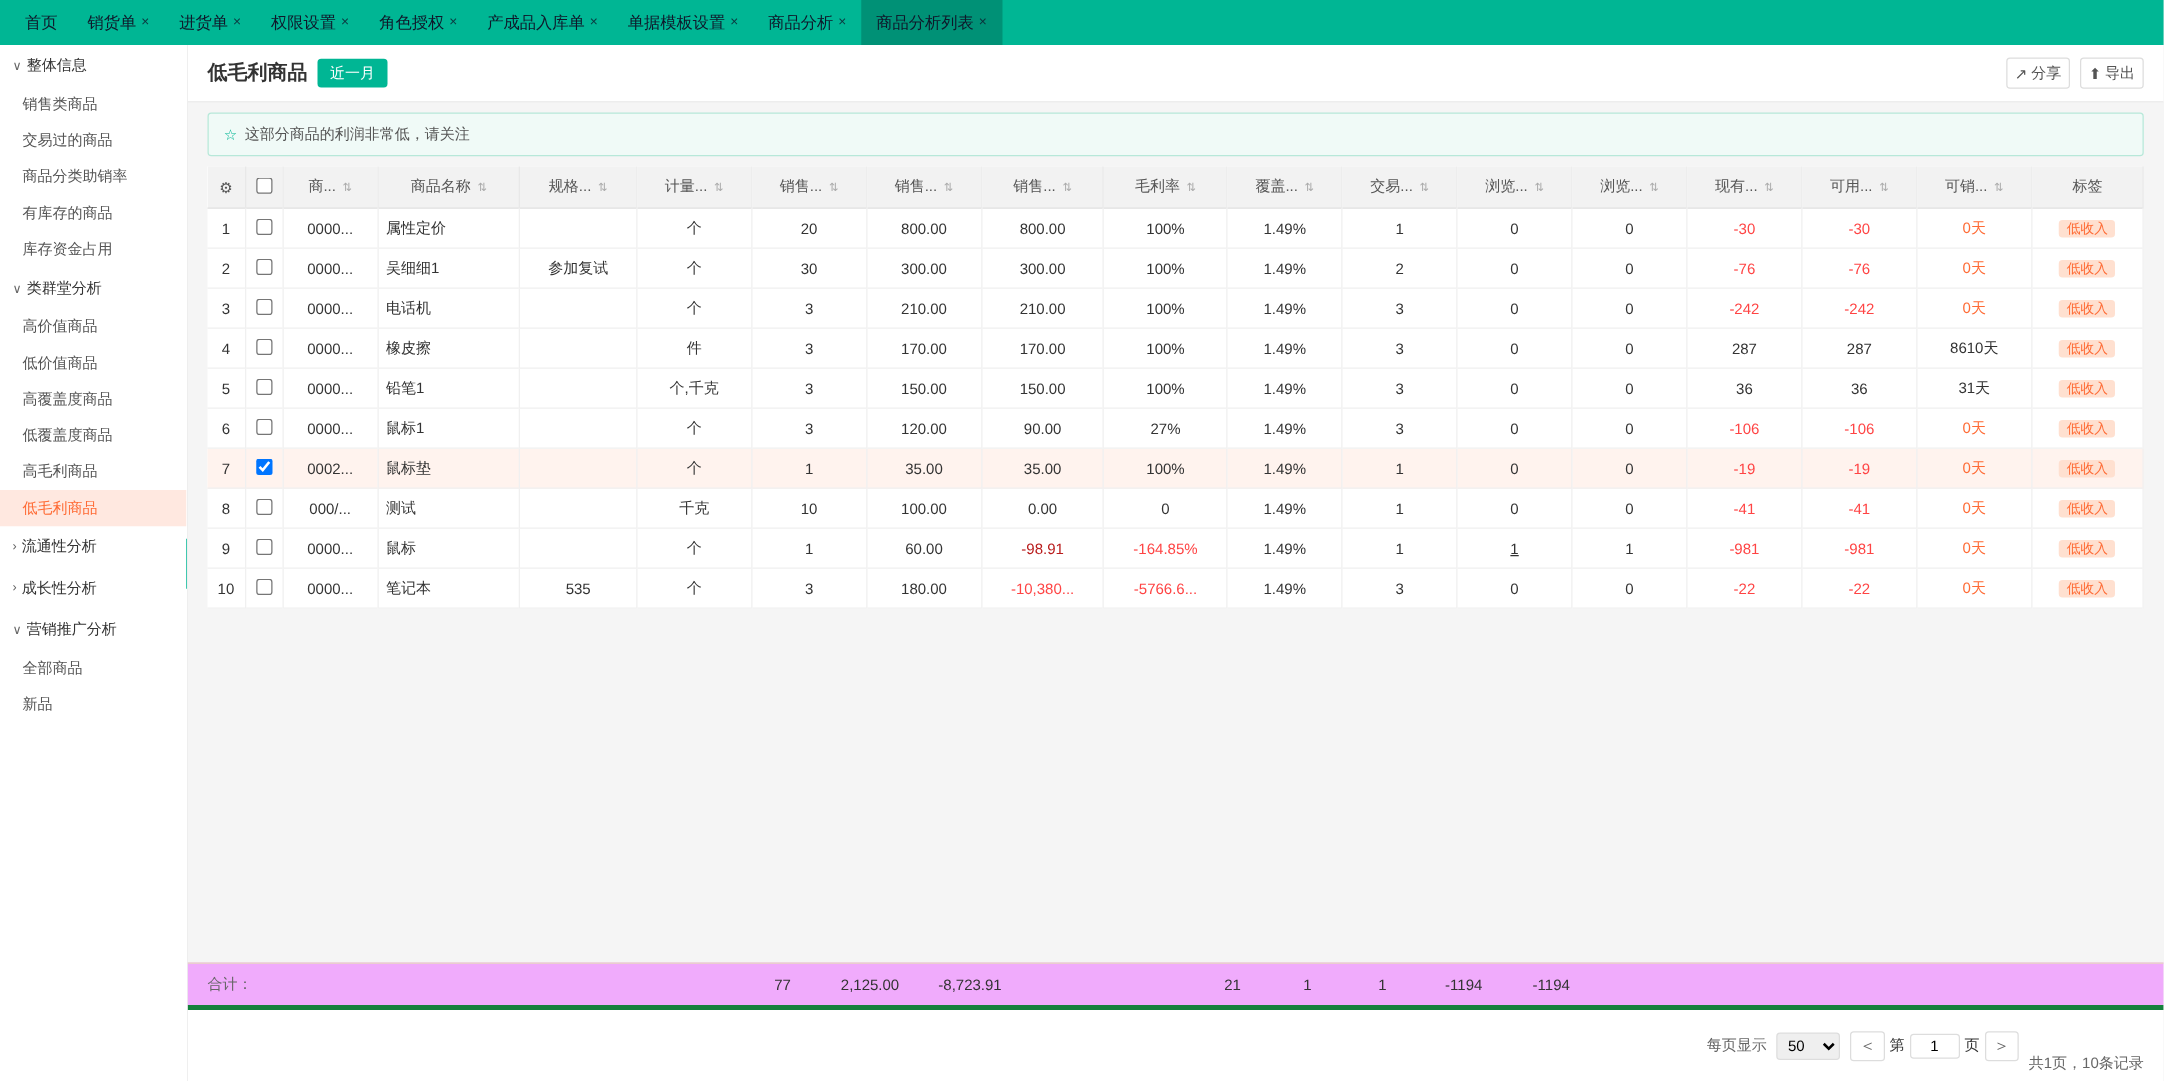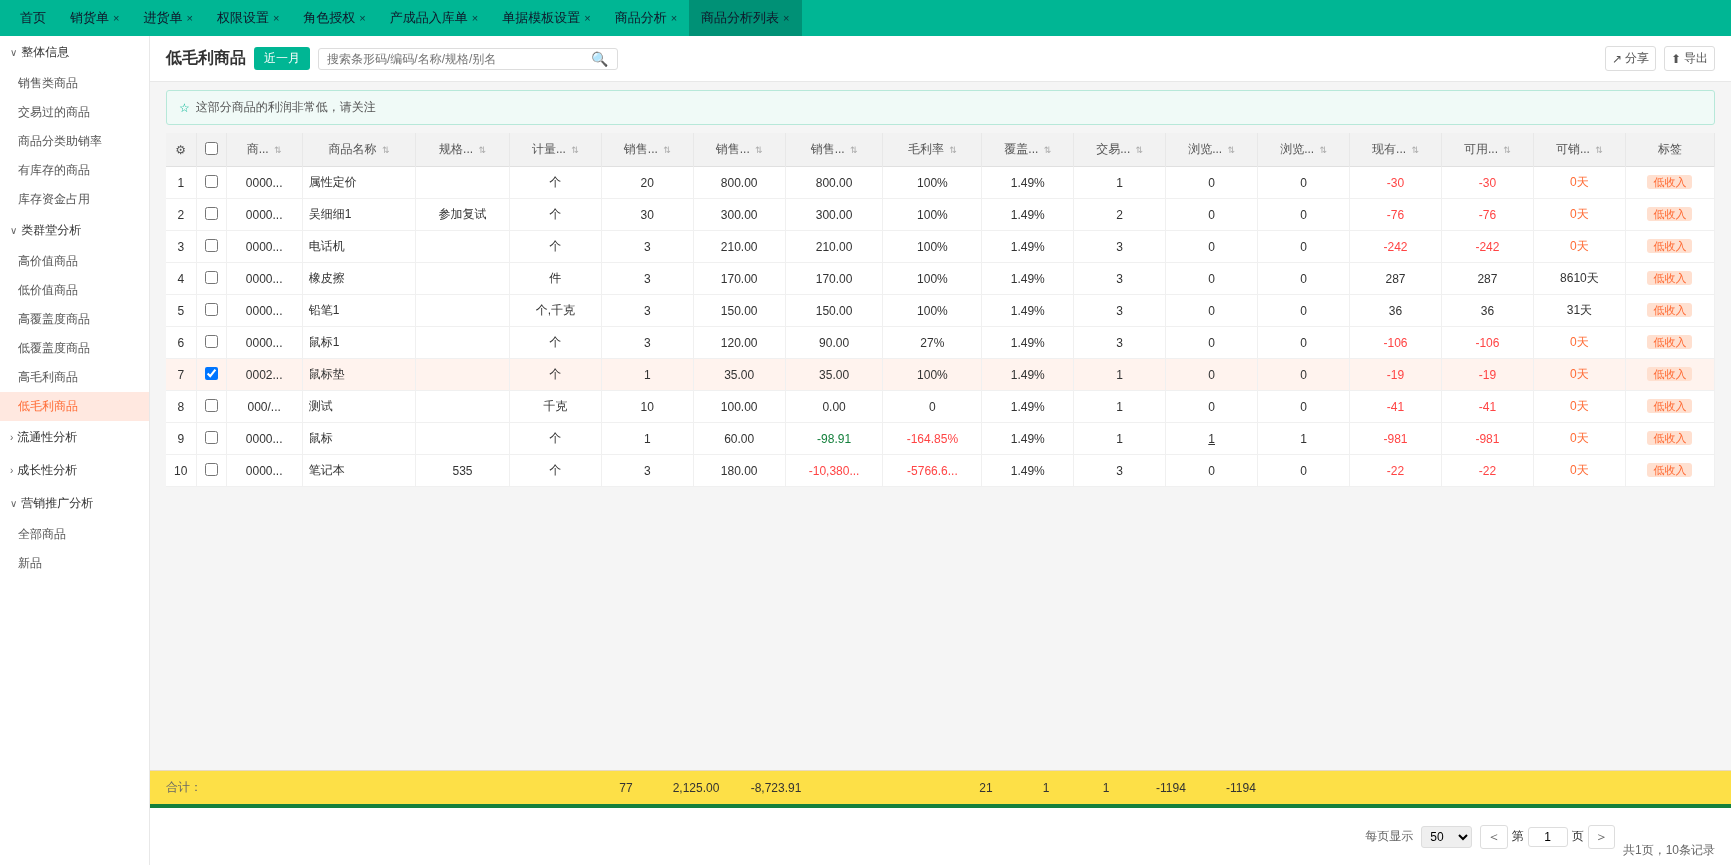--- a/index.html
+++ b/index.html
@@ -200,21 +200,21 @@
     .tag-badge {
       background: #ffe0d0;
       color: #ff6b35;
       padding: 1px 6px;
       border-radius: 3px;
       font-size: 11px;
     }
 
     
     .table-footer {
-      background: #fde047;
+      background: #f0abfc;
       border-top: 1px solid #e8d9c0;
       padding: 8px 16px;
       display: flex;
       align-items: center;
       gap: 0;
       font-size: 12px;
     }
     .footer-label { color: #666; min-width: 50px; }
     .footer-cells {
       display: flex;
@@ -348,24 +348,20 @@
     </div>
     <div class="sidebar-item">全部商品</div>
     <div class="sidebar-item">新品</div>
   </div>
 
   <div class="content-area">
 
     <div class="content-header">
       <span class="page-title">低毛利商品</span>
       <button class="date-filter-btn">近一月</button>
-      <div class="search-box">
-        <input type="text" placeholder="搜索条形码/编码/名称/规格/别名" style="">
-        <span class="search-icon">🔍</span>
-      </div>
       <div class="header-actions">
         <button class="action-btn">
           <span>↗</span>
           <span>分享</span>
         </button>
         <button class="action-btn">
           <span>⬆</span>
           <span>导出</span>
         </button>
       </div>
@@ -563,21 +559,21 @@
     </tr>
             <tr>
       <td>9</td>
       <td><input type="checkbox" style=""></td>
       <td>0000...</td>
       <td style="text-align:left;">鼠标</td>
       <td></td>
       <td>个</td>
       <td>1</td>
       <td>60.00</td>
-      <td style="color:#15803d;">-98.91</td>
+      <td style="color:#b91c1c;">-98.91</td>
       <td style="color:#ff4444;">-164.85%</td>
       <td>1.49%</td>
       <td>1</td>
       <td style="text-decoration:underline;cursor:pointer;"><span>1</span></td>
       <td>1</td>
       <td style="color:#ff4444;">-981</td>
       <td style="color:#ff4444;">-981</td>
       <td style="color:#ff6b35;">0天</td>
       <td><span class="tag-badge">低收入</span></td>
     </tr>

